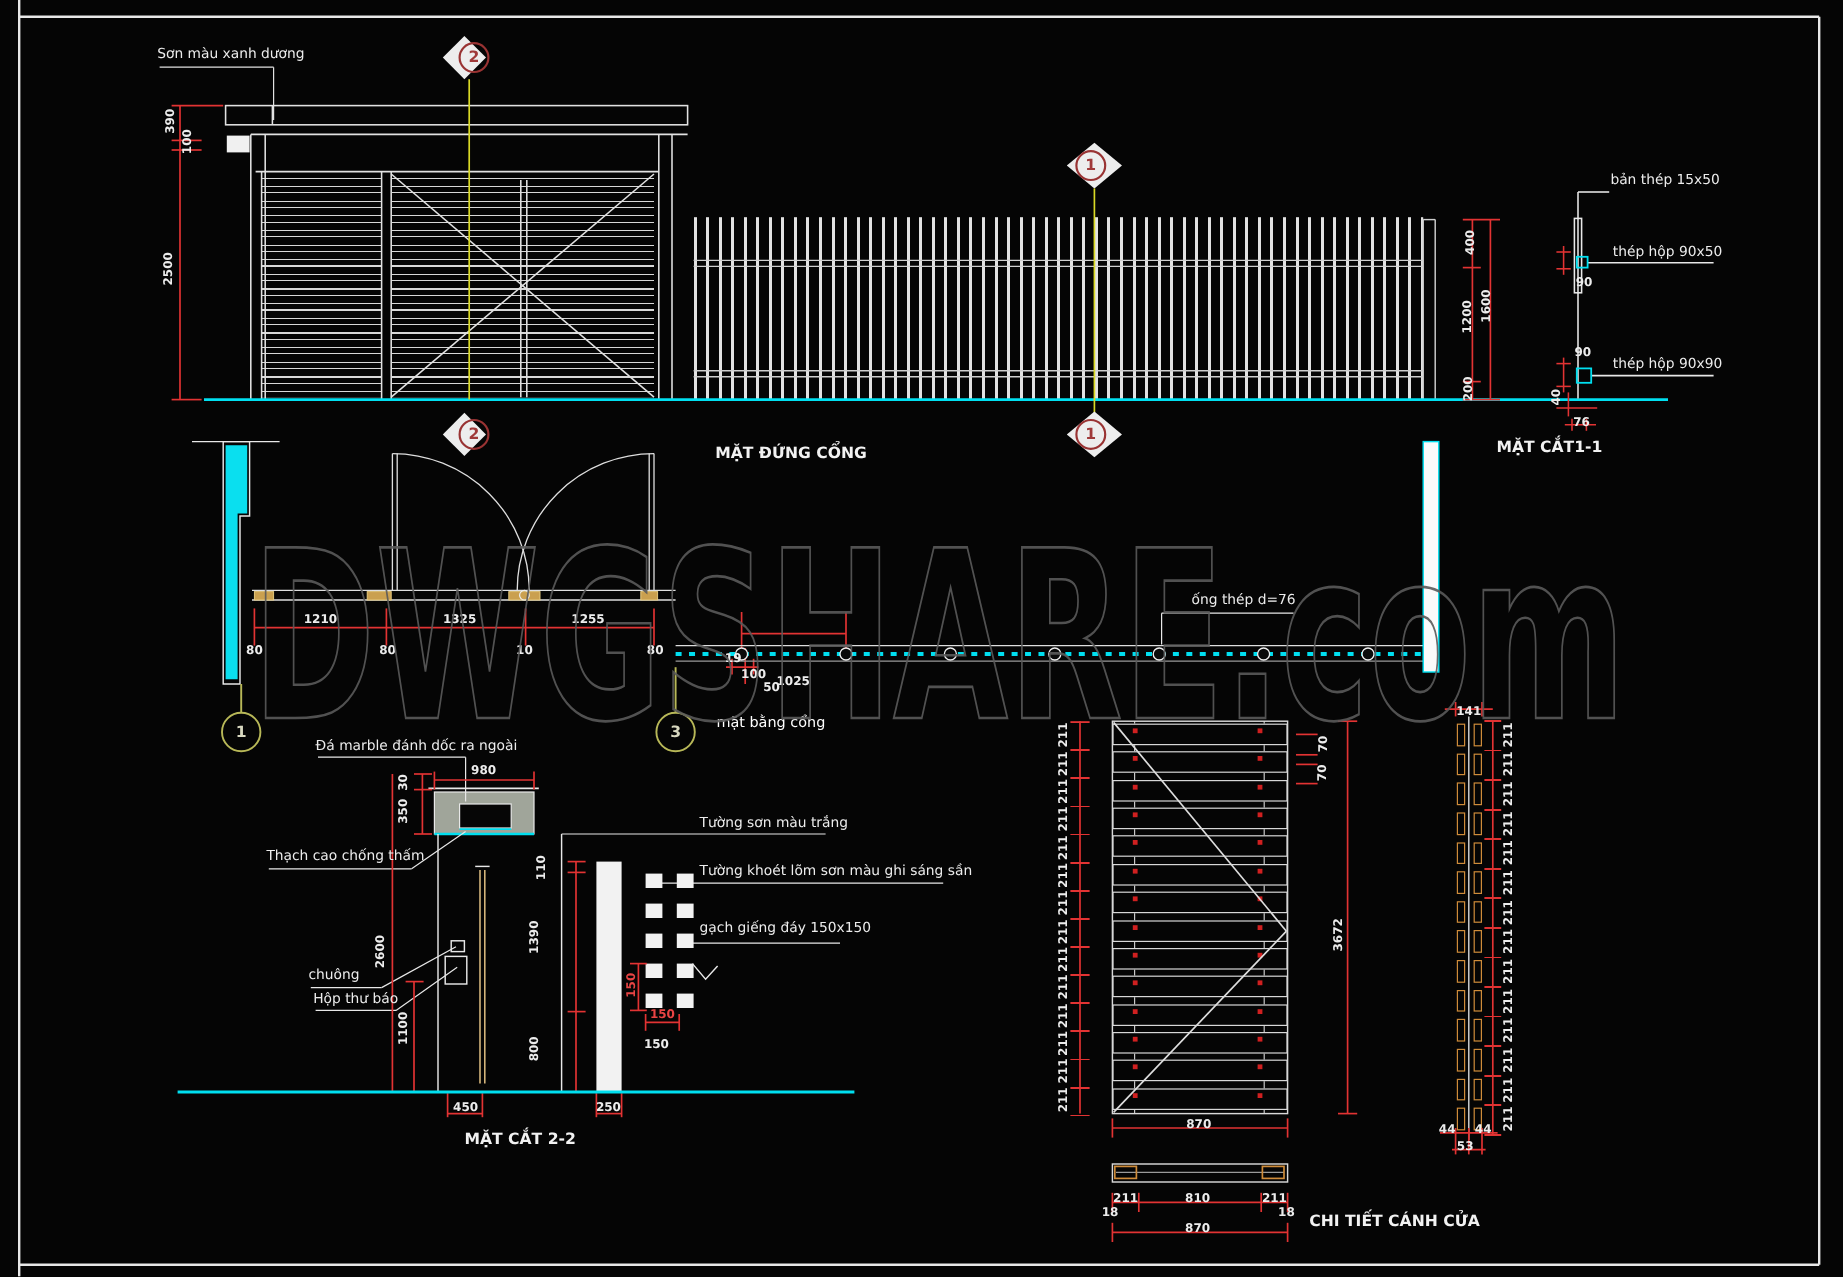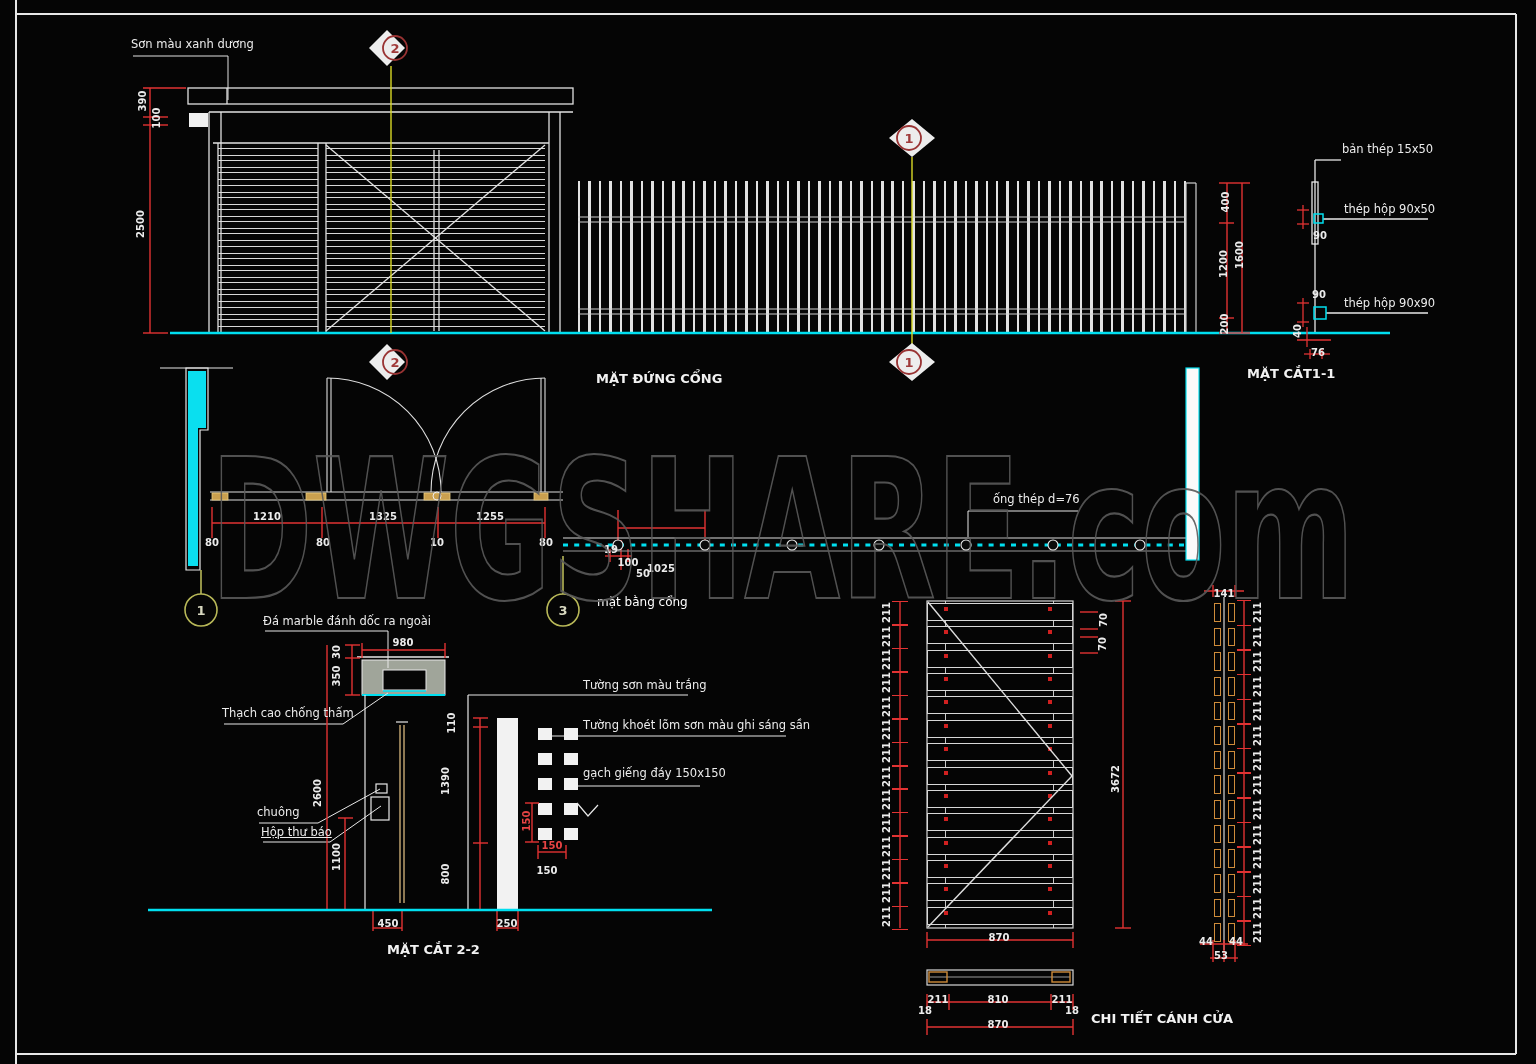--- a/index.html
+++ b/index.html
@@ -480,21 +480,21 @@
     <div class="dim" style="left:533px;top:537px;width:26px;">80</div>
     <div class="dim" style="left:641px;top:515px;width:40px;margin-top:48px;">1025</div>
     <div class="dim" style="left:600px;top:544px;width:22px;">19</div>
     <div class="dim" style="left:632px;top:544px;width:22px;margin-top:24px;">50</div>
     <div class="dim" style="left:614px;top:557px;width:28px;">100</div>
 
     <div class="ttl" style="left:387px;top:942px;">MẶT CẮT 2-2</div>
     <div class="lbl" style="left:263px;top:614px;">Đá marble đánh dốc ra ngoài</div>
     <div class="lbl" style="left:222px;top:706px;">Thạch cao chống thấm</div>
     <div class="lbl" style="left:257px;top:805px;">chuông</div>
-    <div class="lbl" style="left:261px;top:825px;text-decoration:underline;">Hộp thư báo</div>
+    <div class="lbl" style="left:261px;top:825px;">Hộp thư báo</div>
     <div class="lbl" style="left:583px;top:678px;">Tường sơn màu trắng</div>
     <div class="lbl" style="left:583px;top:718px;">Tường khoét lõm sơn màu ghi sáng sần</div>
     <div class="lbl" style="left:583px;top:766px;">gạch giếng đáy 150x150</div>
     <div class="dim" style="left:383px;top:637px;width:40px;">980</div>
     <div class="vdim" style="left:325px;top:646px;width:24px;">30</div>
     <div class="vdim" style="left:323px;top:670px;width:28px;">350</div>
     <div class="vdim" style="left:300px;top:787px;width:36px;">2600</div>
     <div class="vdim" style="left:320px;top:851px;width:34px;">1100</div>
     <div class="vdim" style="left:438px;top:717px;width:28px;">110</div>
     <div class="vdim" style="left:429px;top:775px;width:34px;">1390</div>

